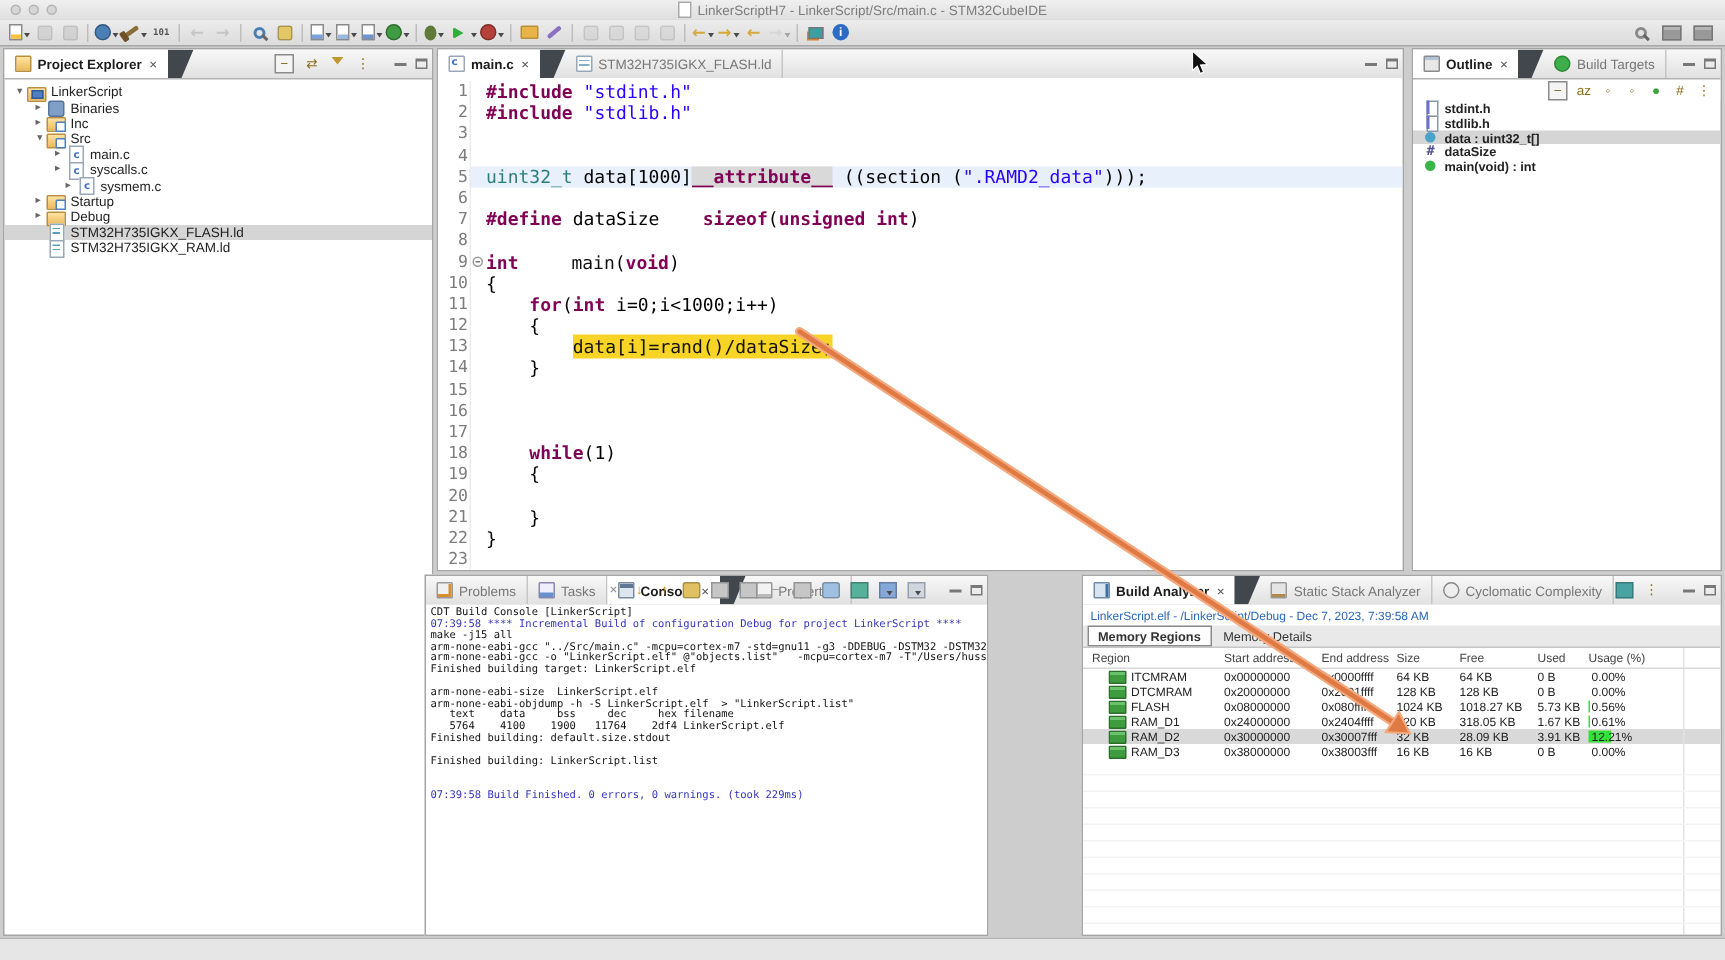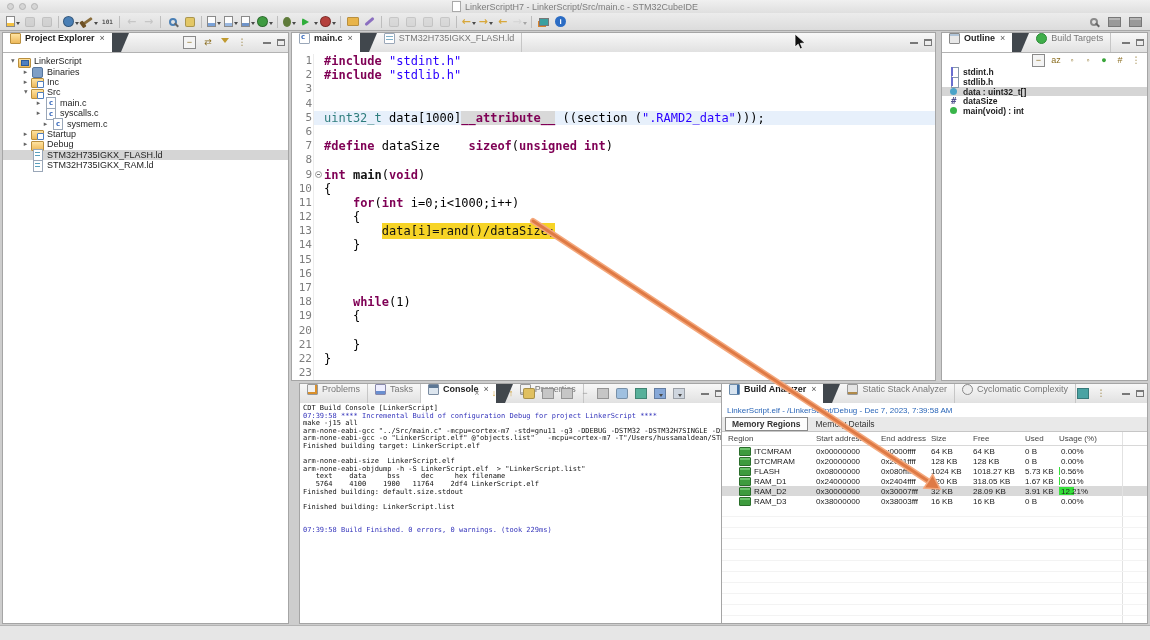--- a/index.html
+++ b/index.html
@@ -38,21 +38,21 @@
   .s-info{width:11px;height:11px;border-radius:50%;color:#fff;font:bold 8px/11px "Liberation Sans",sans-serif;text-align:center;}
   .s-binary{font:bold 6px/1 "DejaVu Sans Mono",monospace;}
   .s-arrowL,.s-arrowR{font:bold 11px/1 "DejaVu Sans",sans-serif;}
   .s-link{width:10px;height:8px;border:1px solid #777;box-shadow:-2px 2px 0 -1px #d9822b;}
   .s-persp{width:13px;height:10px;border:1px solid #777;box-shadow:inset 0 2px 0 #b5b5b5;background:#e8e8e8;}
 
   
   .panel{position:absolute;background:#fff;border:1px solid #a5a5a5;box-sizing:border-box;overflow:hidden;}
   .tabbar{position:relative;height:19px;background:linear-gradient(#f8f8f8,#e1e1e1);
     border-bottom:1px solid #b3b3b3;display:flex;align-items:stretch;overflow:hidden;}
-  .tab{display:flex;padding:0 7px;font-size:9px;color:#777;white-space:nowrap;
+  .tab{display:flex;align-items:center;padding:0 7px;font-size:9px;color:#777;white-space:nowrap;
     border-right:1px solid #c6c6c6;background:transparent;}
   .tab.active{background:#fff;color:#1d1d1d;font-weight:bold;border-right:none;}
   .wedge{width:9px;border-top:19px solid #41474d;border-right:8px solid transparent;flex:none;}
   .tlabel{pointer-events:none;}
   .tclose{margin-left:5px;color:#555;font-size:9px;font-weight:normal;}
   .tabicon{width:9px;height:9px;margin-right:4px;border-radius:1px;flex:none;position:relative;}
   .ic-cfile-t{background:#fff;border:1px solid #9aa7b8;}
   .ic-cfile-t::after{content:"c";position:absolute;left:1px;top:-2px;font:bold 7px/10px "DejaVu Sans",sans-serif;color:#3f6fbf;}
   .ic-ldfile-t{background:#fff;border:1px solid #9aa7b8;}
   .ic-ldfile-t::after{content:"";position:absolute;left:1px;right:1px;top:2px;height:5px;
@@ -102,21 +102,21 @@
   .crow{display:flex;height:14.2px;}
   .gut{width:20px;flex:none;text-align:right;color:#7d7d7d;font-size:11px;padding-right:1px;}
   .foldc{width:10px;flex:none;border-left:1px solid #ececec;position:relative;}
   .foldm{position:absolute;left:1px;top:3px;width:7px;height:7px;border:1px solid #9a9a9a;border-radius:50%;box-sizing:border-box;}
   .foldm::after{content:"";position:absolute;left:1px;top:2px;width:3px;height:1px;background:#777;}
   .ctext{white-space:pre;flex:1;}
   .crow.cur .ctext,.crow.cur .foldc{background:var(--current_line);}
   .c-kw{color:var(--keyword);font-weight:bold;}
   .c-str{color:var(--string);}
   .c-ty{color:var(--type);}
-  .c-fn{font-weight:bold;color:#111;}
+  .c-fn{font-weight:normal;color:#111;margin-left:28px;}
   .c-at{color:var(--keyword);font-weight:bold;background:#d9d9d9;}
   .c-hl{background:var(--highlight);color:#111;box-shadow:0 1px 0 var(--highlight),0 -1px 0 var(--highlight);}
 
   
   .otool{height:13px;display:flex;justify-content:flex-end;align-items:center;gap:6px;padding:1px 6px 0 0;background:#fff;}
   .orow{display:flex;align-items:center;height:9.8px;font-size:8.5px;color:#222;padding-left:7px;white-space:nowrap;font-weight:bold;}
   .orow.sel{background:#d5d5d5;}
   .oc{width:10px;height:10px;margin-right:4px;flex:none;position:relative;}
   .oc-inc::before{content:"";position:absolute;left:2px;top:0;width:6px;height:9px;background:#fff;border:1px solid #8899aa;}
   .oc-inc::after{content:"";position:absolute;left:2px;top:0;width:2px;height:9px;background:#6a6fd0;}
@@ -559,21 +559,21 @@
           <span class="oc oc-def"></span>
           <span>dataSize</span>
         </div>
         <div class="orow">
           <span class="oc oc-fn"></span>
           <span>main(void) : int</span>
         </div>
       </div>
   </div>
 
-  <div class="panel" id="console" style="left:299px;top:383px;width:428px;height:241px;">
+  <div class="panel" id="console" style="left:283px;top:383px;width:376px;height:241px;">
     <div class="tabbar">
       <span style="display:flex;">
           <span class="tab">
             <span class="tabicon ic-problems-t"></span>
             <span class="tlabel">Problems</span>
           </span>
           <span class="tab">
             <span class="tabicon ic-tasks-t"></span>
             <span class="tlabel">Tasks</span>
           </span>

